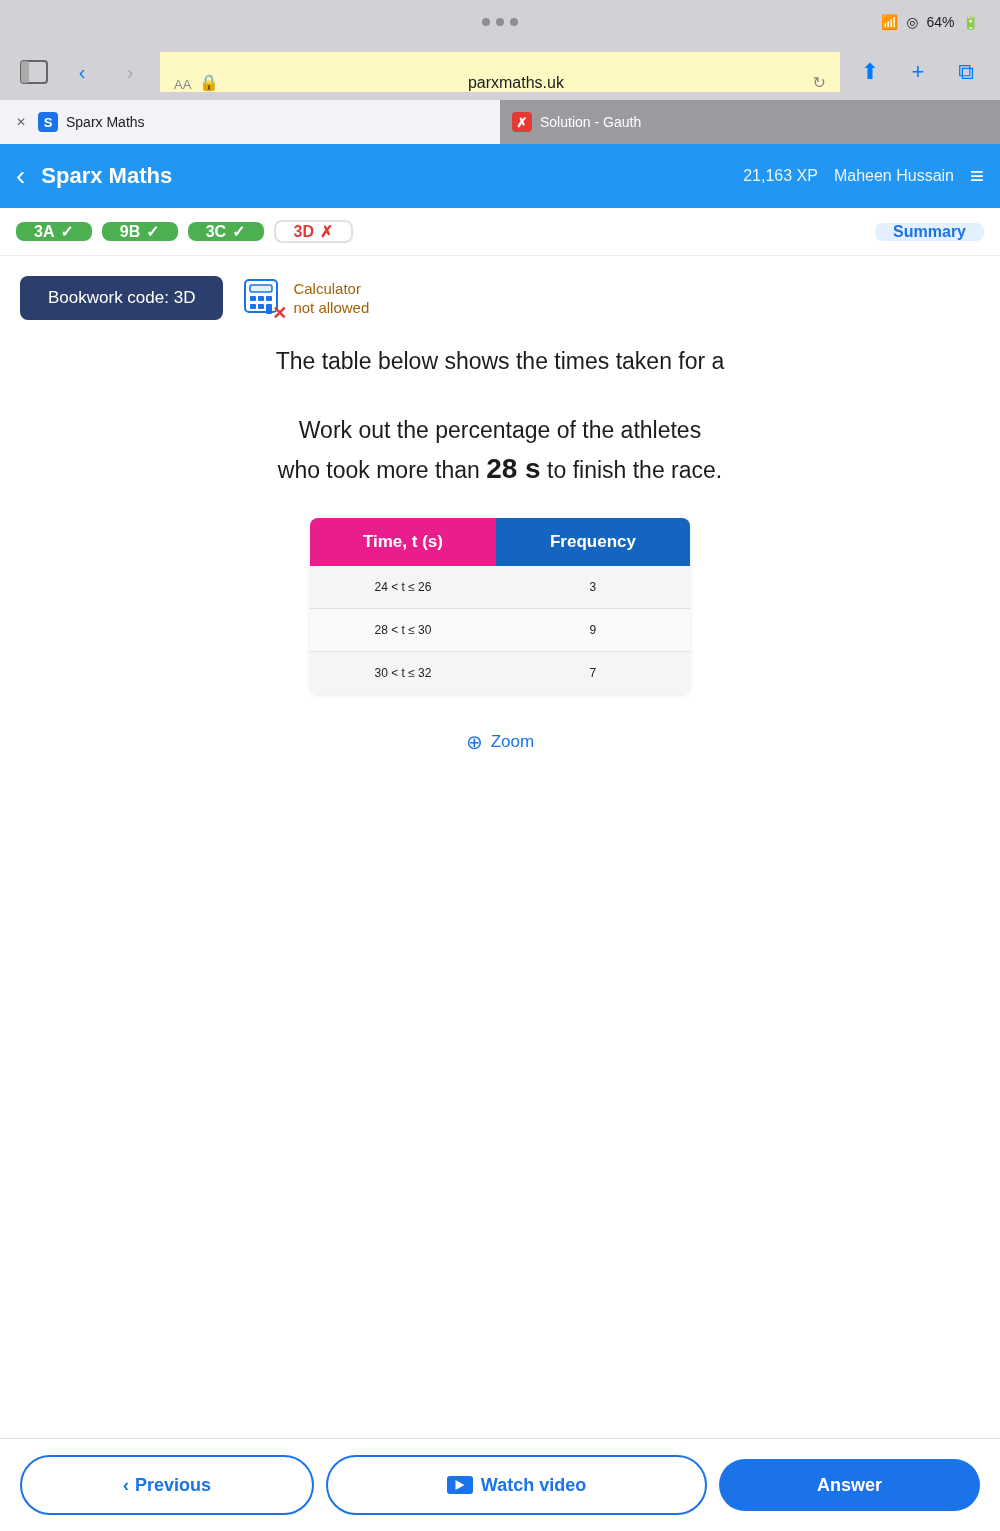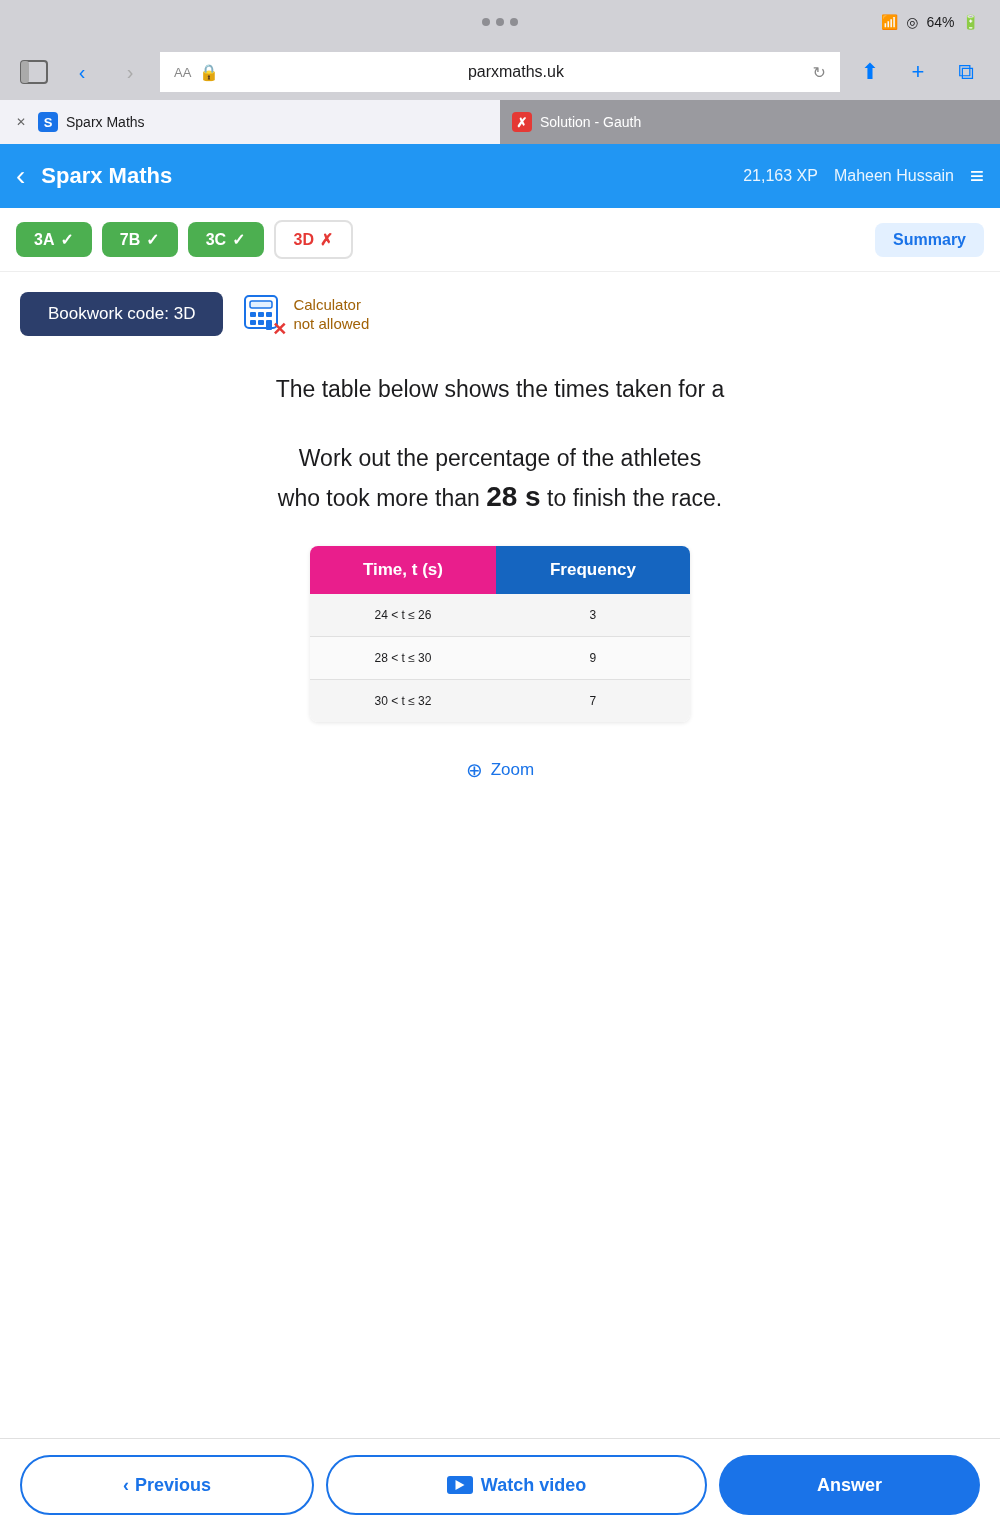--- a/index.html
+++ b/index.html
@@ -48,25 +48,25 @@
     }
     .browser-nav-btn {
       width: 36px; height: 36px;
       display: flex; align-items: center; justify-content: center;
       font-size: 20px; color: #007aff; cursor: pointer;
       background: none; border: none;
     }
     .browser-nav-btn.disabled { color: #aaa; }
     .address-bar {
       flex: 1;
-      background: #ffffff;
+      background: #fef9c3;
       border-radius: 0;
       height: 40px;
       display: flex;
-      align-items: center;
+      align-items: flex-end;
       padding: 0 14px;
       gap: 8px;
       font-size: 16px;
       color: #1c1c1e;
     }
     .address-bar-text { flex: 1; text-align: center; }
     .browser-action-btn {
       width: 36px; height: 36px;
       display: flex; align-items: center; justify-content: center;
       font-size: 22px; color: #007aff; cursor: pointer;
@@ -145,21 +145,21 @@
     
     .task-tabs {
       background: #fff;
       display: flex;
       align-items: center;
       padding: 12px 16px;
       gap: 10px;
       border-bottom: 1px solid #eee;
     }
     .task-tab {
-      padding: 8px 18px;
+      padding: 0 18px;
       border-radius: 8px;
       font-size: 16px;
       font-weight: 600;
       cursor: pointer;
       display: flex;
       align-items: center;
       gap: 6px;
     }
     .task-tab.complete {
       background: #4caf50;
@@ -182,21 +182,21 @@
     .content-area {
       padding: 20px 20px 0;
       background: #fff;
     }
 
     
     .bookwork-row {
       display: flex;
       align-items: center;
       gap: 20px;
-      margin-bottom: 36px;
+      margin-bottom: 24px;
     }
     .bookwork-code {
       background: #2c3e6b;
       color: #fff;
       font-size: 17px;
       font-weight: 500;
       padding: 12px 28px;
       border-radius: 8px;
     }
     .calculator-note {
@@ -316,21 +316,21 @@
       font-size: 18px;
       font-weight: 600;
       cursor: pointer;
       display: flex;
       align-items: center;
       justify-content: center;
       gap: 8px;
     }
     .btn-answer {
       flex: 0.9;
-      height: 60px;
+      height: 52px;
       border: none;
       border-radius: 30px;
       background: #1a73e8;
       color: #fff;
       font-size: 18px;
       font-weight: 700;
       cursor: pointer;
     }
   </style>
 </head>
@@ -395,21 +395,21 @@
   <span class="sparx-user">Maheen Hussain</span>
   <button class="sparx-menu">≡</button>
 </div>
 
 <div class="task-tabs">
   <div class="task-tab complete">
     <span>3A</span>
     <span>✓</span>
   </div>
   <div class="task-tab complete">
-    <span>7B</span>
+    <span>9B</span>
     <span>✓</span>
   </div>
   <div class="task-tab complete">
     <span>3C</span>
     <span>✓</span>
   </div>
   <div class="task-tab error">
     <span>3D</span>
     <span style="color:#e53935;">✗</span>
   </div>

